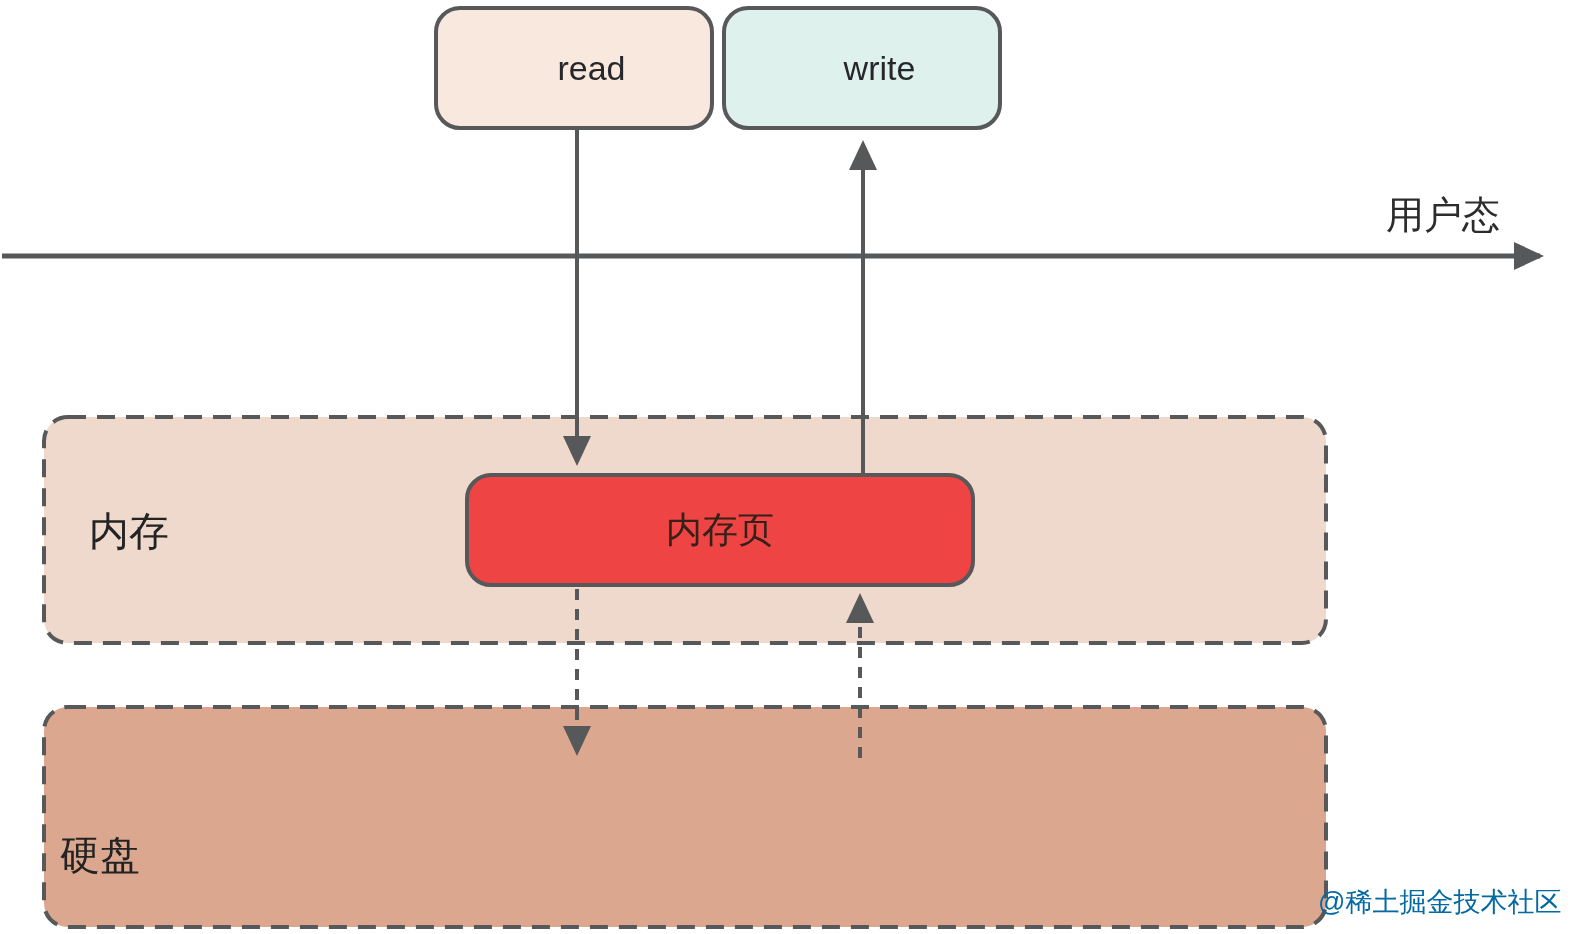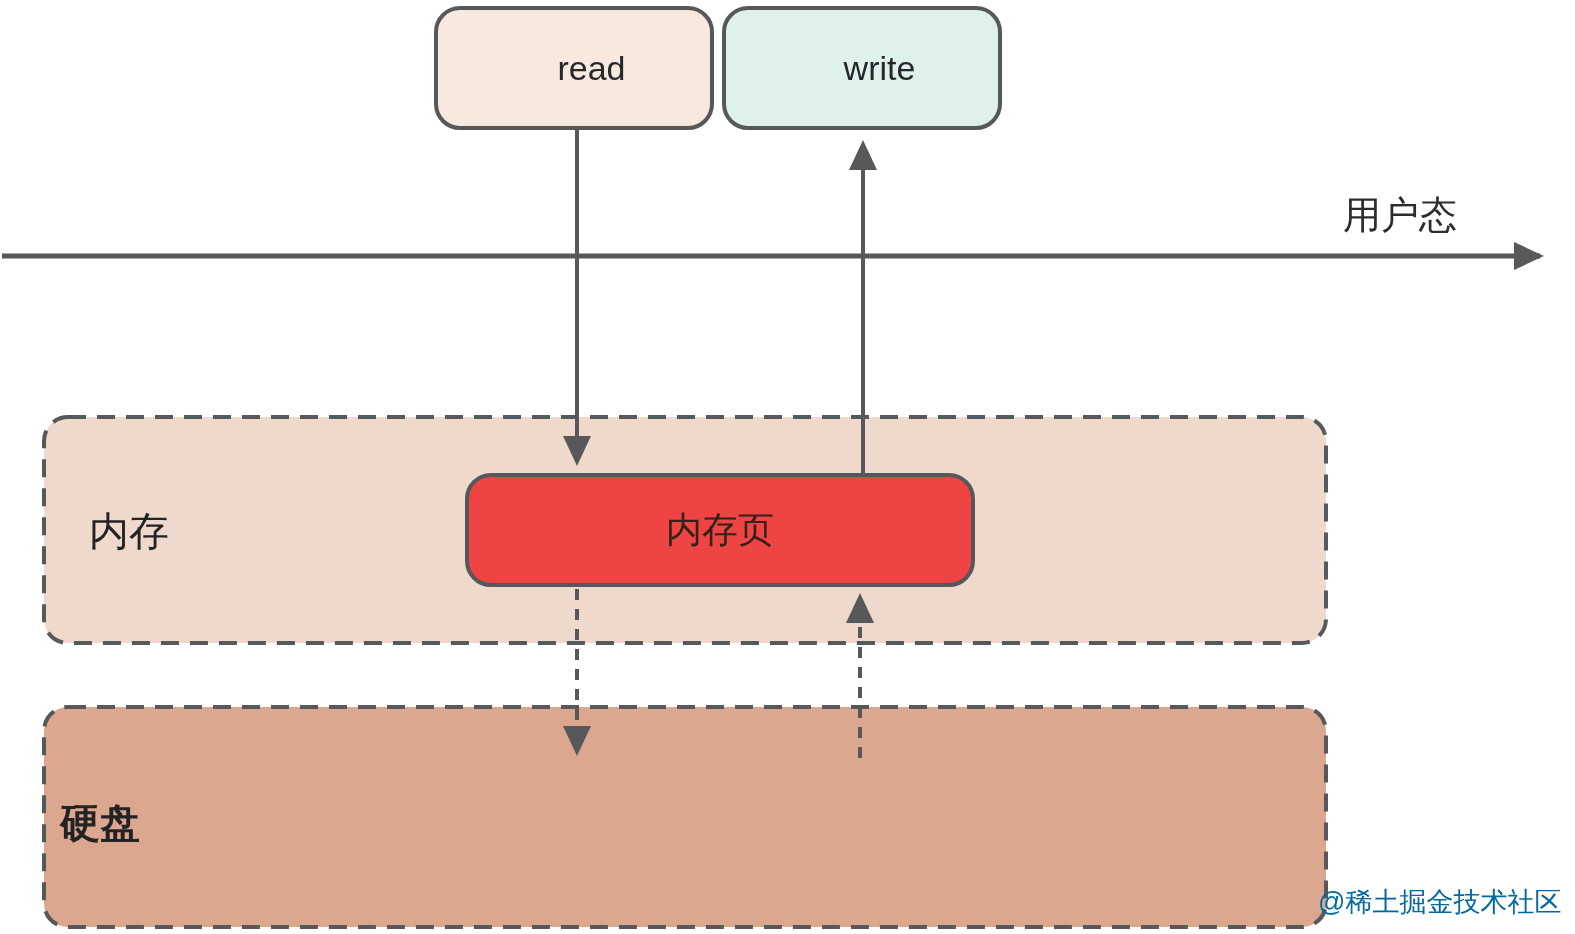--- a/index.html
+++ b/index.html
@@ -62,31 +62,31 @@
   }
   .mode-label {
     position: absolute;
     left: 1335px;
     width: 130px;
     text-align: center;
     font-size: 38px;
     color: #2c2c2c;
     white-space: nowrap;
   }
-  .user-mode   { top: 190px; }
+  .user-mode   { top: 190px; margin-left: 43px; }
   .kernel-mode { top: 285px; }
   .region-label {
     position: absolute;
     left: 60px;
     font-size: 40px;
     color: #232323;
     white-space: nowrap;
   }
   .memory-label { top: 504px; margin-left: 29px; }
-  .disk-label   { top: 796px; font-weight: bold; }
+  .disk-label   { top: 828px; }
   .watermark {
     position: absolute;
     left: 1318px;
     top: 884px;
     font-size: 27px;
     color: #0369a1;
     white-space: nowrap;
   }
 </style>
 </head>

